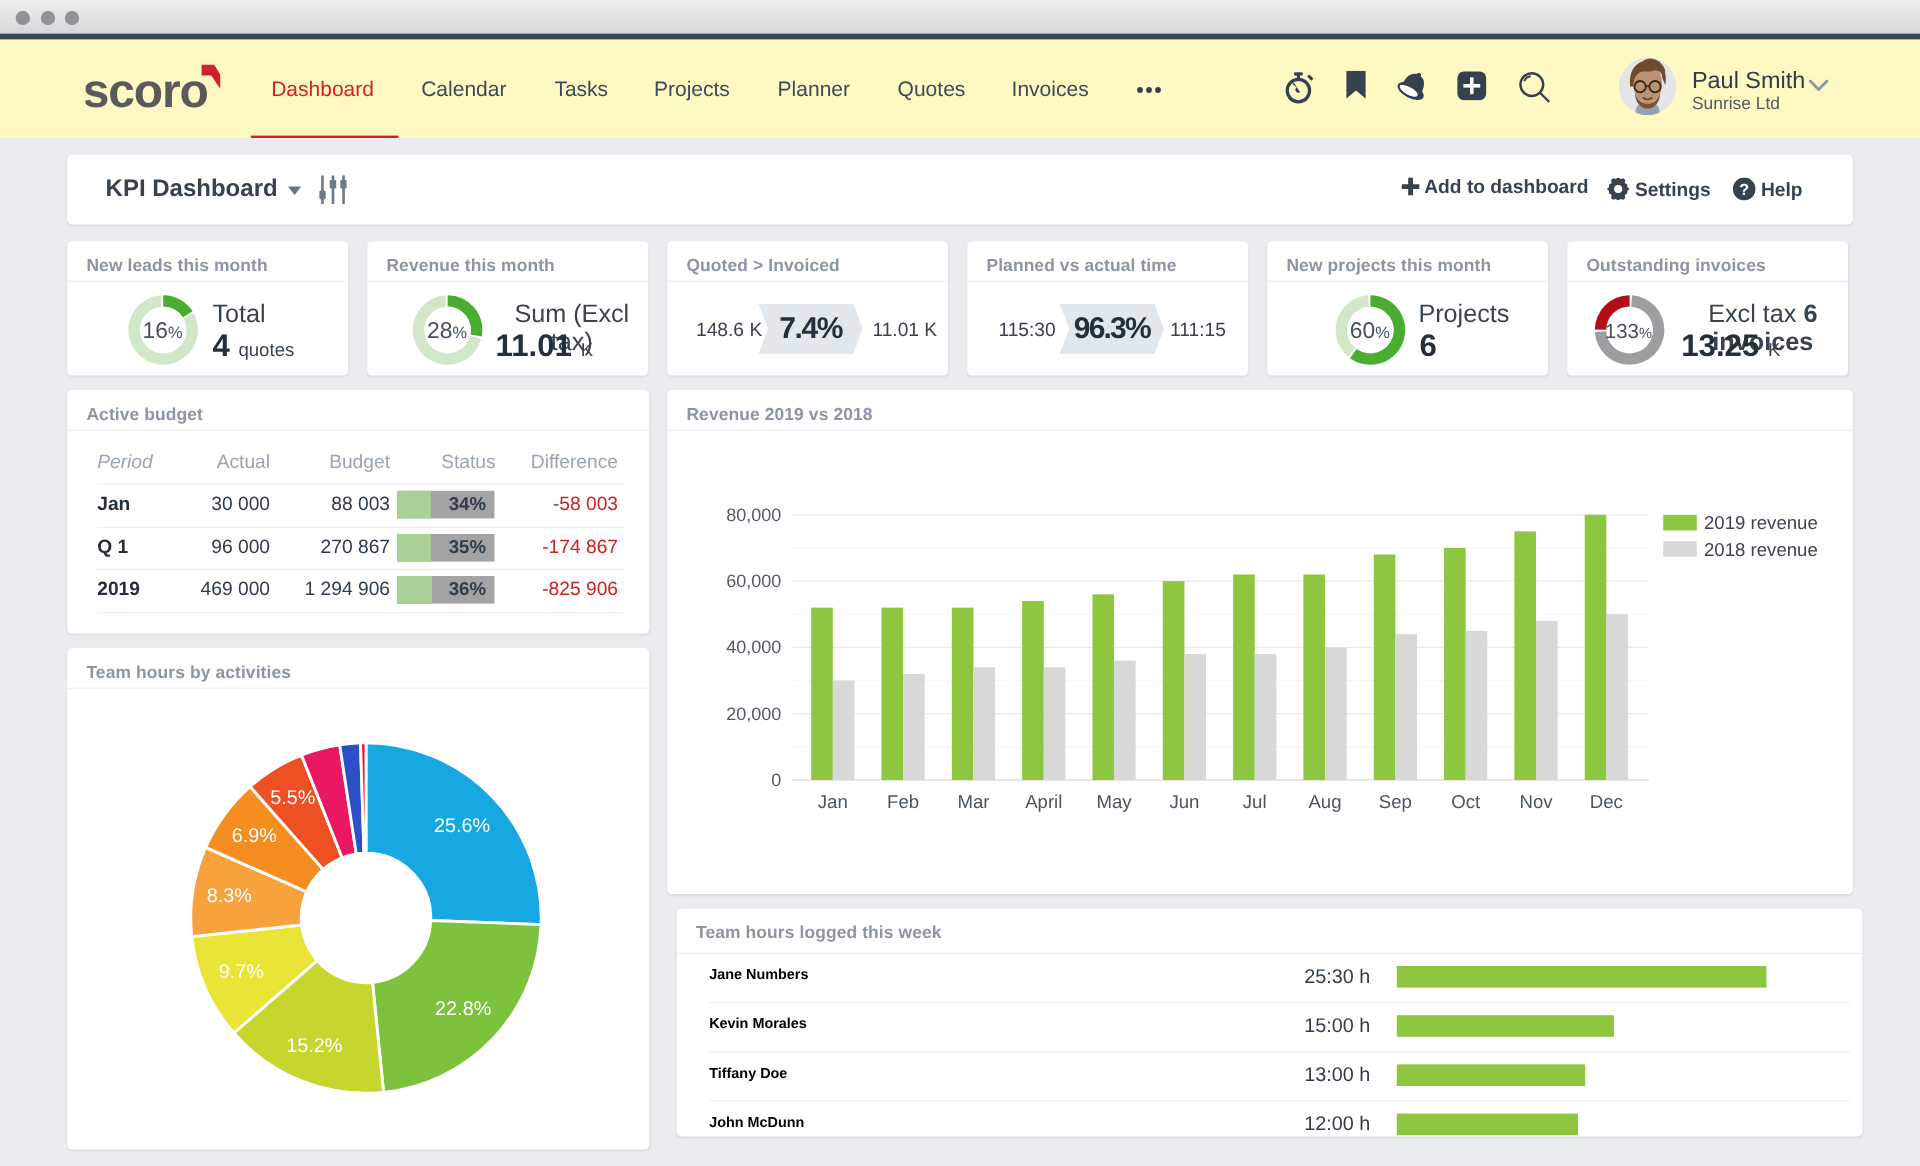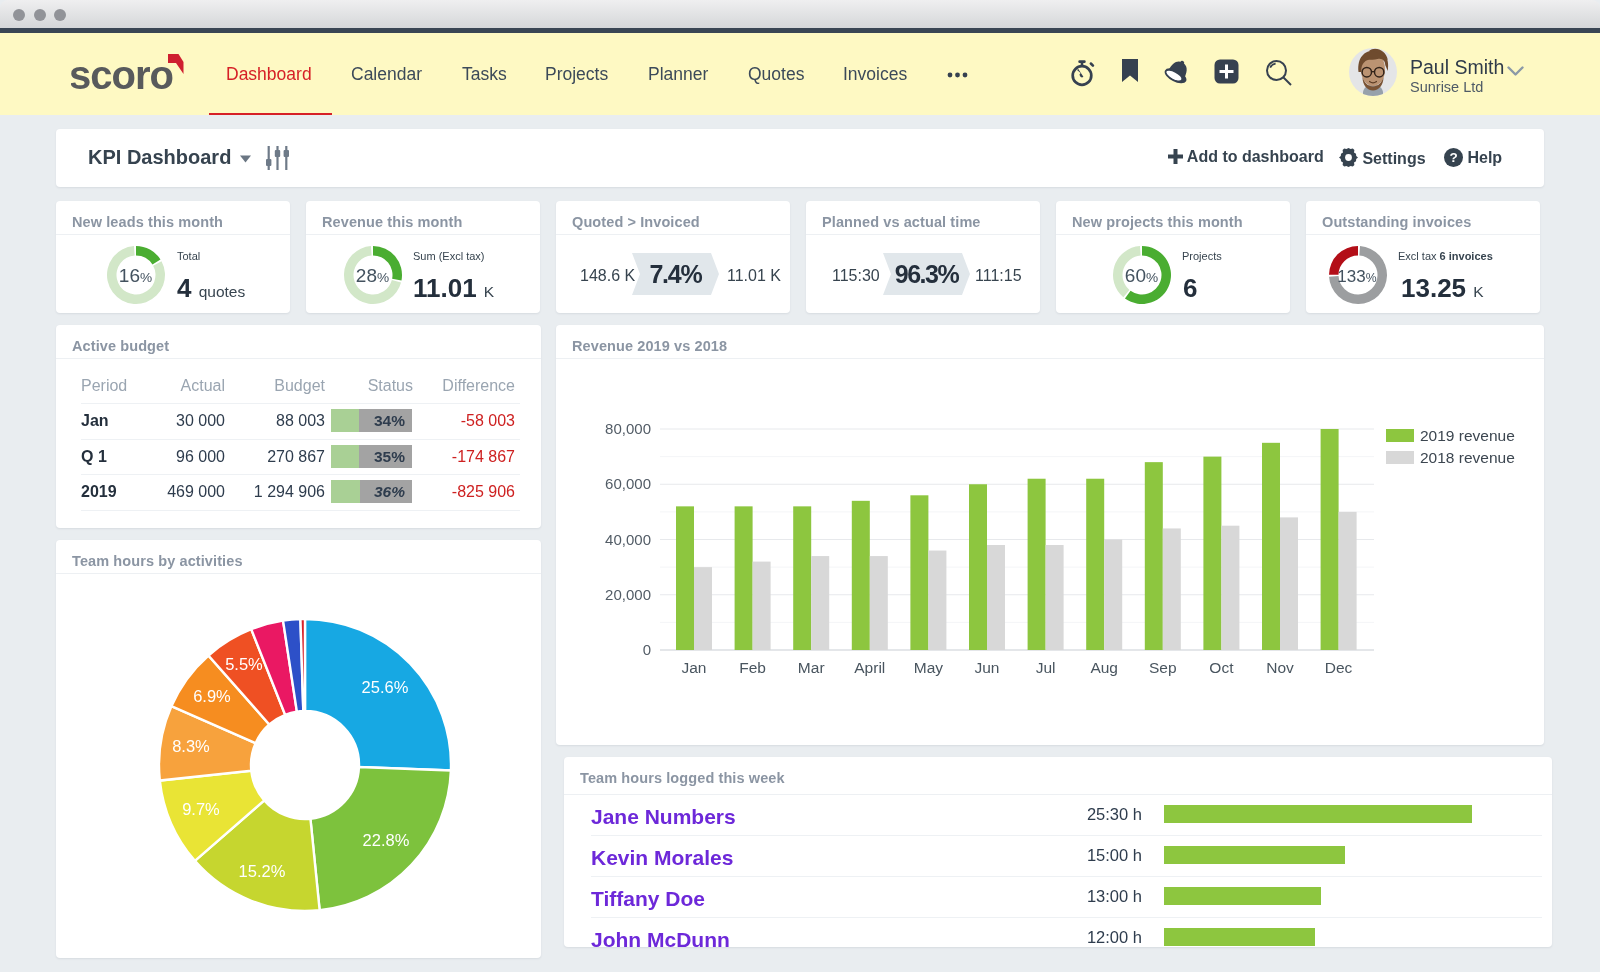--- a/index.html
+++ b/index.html
@@ -19,21 +19,21 @@
 .card { position:absolute; background:#fff; border-radius:4px; box-shadow:0 1px 2px rgba(60,70,85,0.10); }
 #headerbar { left:56px; top:129px; width:1488px; height:58px; }
 #kpi-title { position:absolute; left:32px; top:17px; font-size:20px; font-weight:bold; color:#36434f; }
 .hdr-act { position:absolute; top:19px; font-size:16px; font-weight:bold; color:#36434f; }
 
 .kpi { top:201px; width:234px; height:112px; }
 .card-title { position:absolute; left:16px; top:13px; font-size:14.5px; font-weight:bold; color:#8b95a3; letter-spacing:0.1px; }
 .divider { position:absolute; left:0; top:33px; width:100%; height:1px; background:#edf0f3; }
 .wide-divider { position:absolute; left:0; top:33px; width:100%; height:1px; background:#edf0f3; }
 .donut { position:absolute; top:44px; }
-.kpi-lab { position:absolute; font-size:11px; color:#37444f; top:49px;text-align:center; }
+.kpi-lab { position:absolute; font-size:21px; color:#37444f; top:49px;text-align:center; }
 .kpi-big { position:absolute; font-size:26px; font-weight:bold; color:#242f3c; top:72px; }
 .kpi-small { font-size:15.5px; font-weight:normal; color:#37444f; }
 .badge { position:absolute; background:#e1e7eb; top:52px; height:42px; width:87px;
   clip-path:polygon(0 0, 79px 0, 87px 50%, 79px 100%, 0 100%, 8px 50%); }
 .badge-val { position:absolute; top:59px; width:87px; text-align:center; font-size:25px; font-weight:bold; color:#242f3c; letter-spacing:-1.2px; }
 .flank { position:absolute; font-size:16px; color:#37444f; top:66px; }
 
 #budget { left:56px; top:325px; width:485px; height:203px; }
 .b-h { position:absolute; font-size:16px; color:#9aa5b1; }
 .b-c { position:absolute; font-size:16px; color:#2e3c4d; }
@@ -44,21 +44,21 @@
 .statusbar { position:absolute; width:81px; height:23px; background:#a3a3a3; }
 .statusbar .fill { position:absolute; left:0; top:0; bottom:0; background:#a9d095; }
 .statusbar .pct { position:absolute; right:7px; top:3px; font-size:15.5px; color:#2e3c4d; font-weight:bold; }
 
 #piecard { left:56px; top:540px; width:485px; height:418px; }
 
 #revcard { left:556px; top:325px; width:988px; height:420px; }
 
 #hours { left:564px; top:757px; width:988px; height:190px; }
 .hrow { position:absolute; left:0; width:100%; height:41px; }
-.hname { position:absolute; left:27px; top:11px; font-size:21px; font-weight:bold; color:#6d28d9; }
+.hname { position:absolute; left:27px; top:11px; font-size:12px; font-weight:bold; color:#000000; }
 .htime { position:absolute; left:478px; width:100px; text-align:right; top:11px; font-size:16.5px; color:#2e3c4d; }
 .hbar { position:absolute; left:600px; top:11px; height:18px; background:#8dc63f; }
 .hsep { position:absolute; left:27px; right:10px; height:1px; background:#eef1f4; }
 </style>
 </head>
 <body>
 <div id="chrome" class="abs">
   <div class="dot" style="left:13px"></div>
   <div class="dot" style="left:34px"></div>
   <div class="dot" style="left:54px"></div>
@@ -235,21 +235,21 @@
       <path d="M1.002164279846891,29.645706975777845 A29,29 0 0 1 29.999999999999996,1 L29.999999999999996,10.5 A19.5,19.5 0 0 0 10.501455291621188,29.76176848371269 Z" fill="#b30e18"></path>
       <text x="29" y="36.5" text-anchor="middle" font-size="17" fill="#43525f">133<tspan font-size="12.24">%</tspan></text>
     </svg>
   <div class="kpi-lab" style="left:92px;">Excl tax <b>6 invoices</b></div>
   <div class="kpi-big" style="left:95px;">13.25 <span class="kpi-small">K</span></div>
 </div>
 
 <div id="budget" class="card">
   <div class="card-title">Active budget</div>
     <div class="wide-divider"></div>
-  <div class="b-h" style="left:25px;top:52px;">Period</div>
+  <div class="b-h" style="left:25px;top:52px;font-style:italic;">Period</div>
   <div class="b-h r" style="left:59px;top:52px;">Actual</div>
   <div class="b-h r" style="left:159px;top:52px;">Budget</div>
   <div class="b-h r" style="left:247px;top:52px;">Status</div>
   <div class="b-h r" style="left:349px;top:52px;">Difference</div>
   <div class="b-line" style="top:78px"></div>
   <div class="b-c b-p" style="left:25px;top:87px;">Jan</div>
   <div class="b-c r" style="left:59px;top:87px;">30 000</div>
   <div class="b-c r" style="left:159px;top:87px;">88 003</div>
   <div class="statusbar" style="left:275px;top:84px;">
       <span class="fill" style="width:34%"></span>
@@ -262,21 +262,21 @@
   <div class="b-c r" style="left:159px;top:123px;">270 867</div>
   <div class="statusbar" style="left:275px;top:120px;">
       <span class="fill" style="width:35%"></span>
       <span class="pct">35%</span>
     </div>
   <div class="b-c b-diff r" style="left:349px;top:123px;">-174 867</div>
   <div class="b-line" style="top:149px"></div>
   <div class="b-c b-p" style="left:25px;top:158px;">2019</div>
   <div class="b-c r" style="left:59px;top:158px;">469 000</div>
   <div class="b-c r" style="left:159px;top:158px;">1 294 906</div>
-  <div class="statusbar" style="left:275px;top:155px;font-style:italic;">
+  <div class="statusbar" style="left:275px;top:155px;">
       <span class="fill" style="width:36%"></span>
       <span class="pct">36%</span>
     </div>
   <div class="b-c b-diff r" style="left:349px;top:158px;">-825 906</div>
   <div class="b-line" style="top:185px"></div>
 </div>
 
 <div id="piecard" class="card">
   <div class="card-title">Team hours by activities</div>
     <div class="wide-divider"></div>

